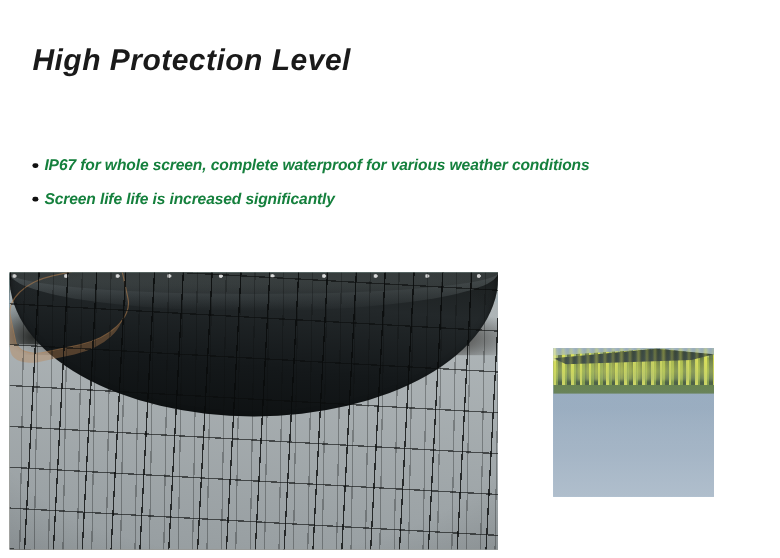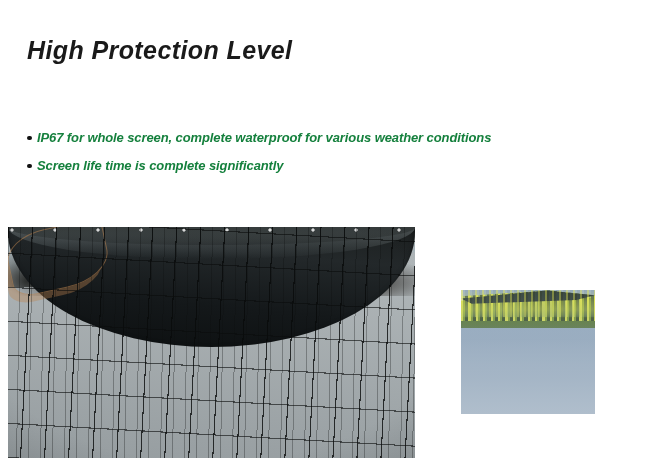--- a/index.html
+++ b/index.html
@@ -291,21 +291,21 @@
 
 <div id="bullet-list">
 
   <div class="bullet-row">
     <span class="bullet-dot"></span>
     <span class="bullet-text">IP67 for whole screen, complete waterproof for various weather conditions</span>
   </div>
 
   <div class="bullet-row">
     <span class="bullet-dot"></span>
-    <span class="bullet-text">Screen life time is complete significantly</span>
+    <span class="bullet-text">Screen life life is increased significantly</span>
   </div>
 
 </div>
 
 <div id="photo-main" title="Daytime photo of a curved glass curtain wall building; a transparent LED screen mounted behind the glass shows a bright blue sky and tree scene, with a dark canopy roof above and reflective grey glass panels to the left and right.">
   <div class="layer mm-sky"></div>
   <div class="layer mm-scene"></div>
   <div class="layer mm-trees"></div>
   <div class="layer mm-ledart"></div>
   <div class="layer mm-ledart2"></div>

